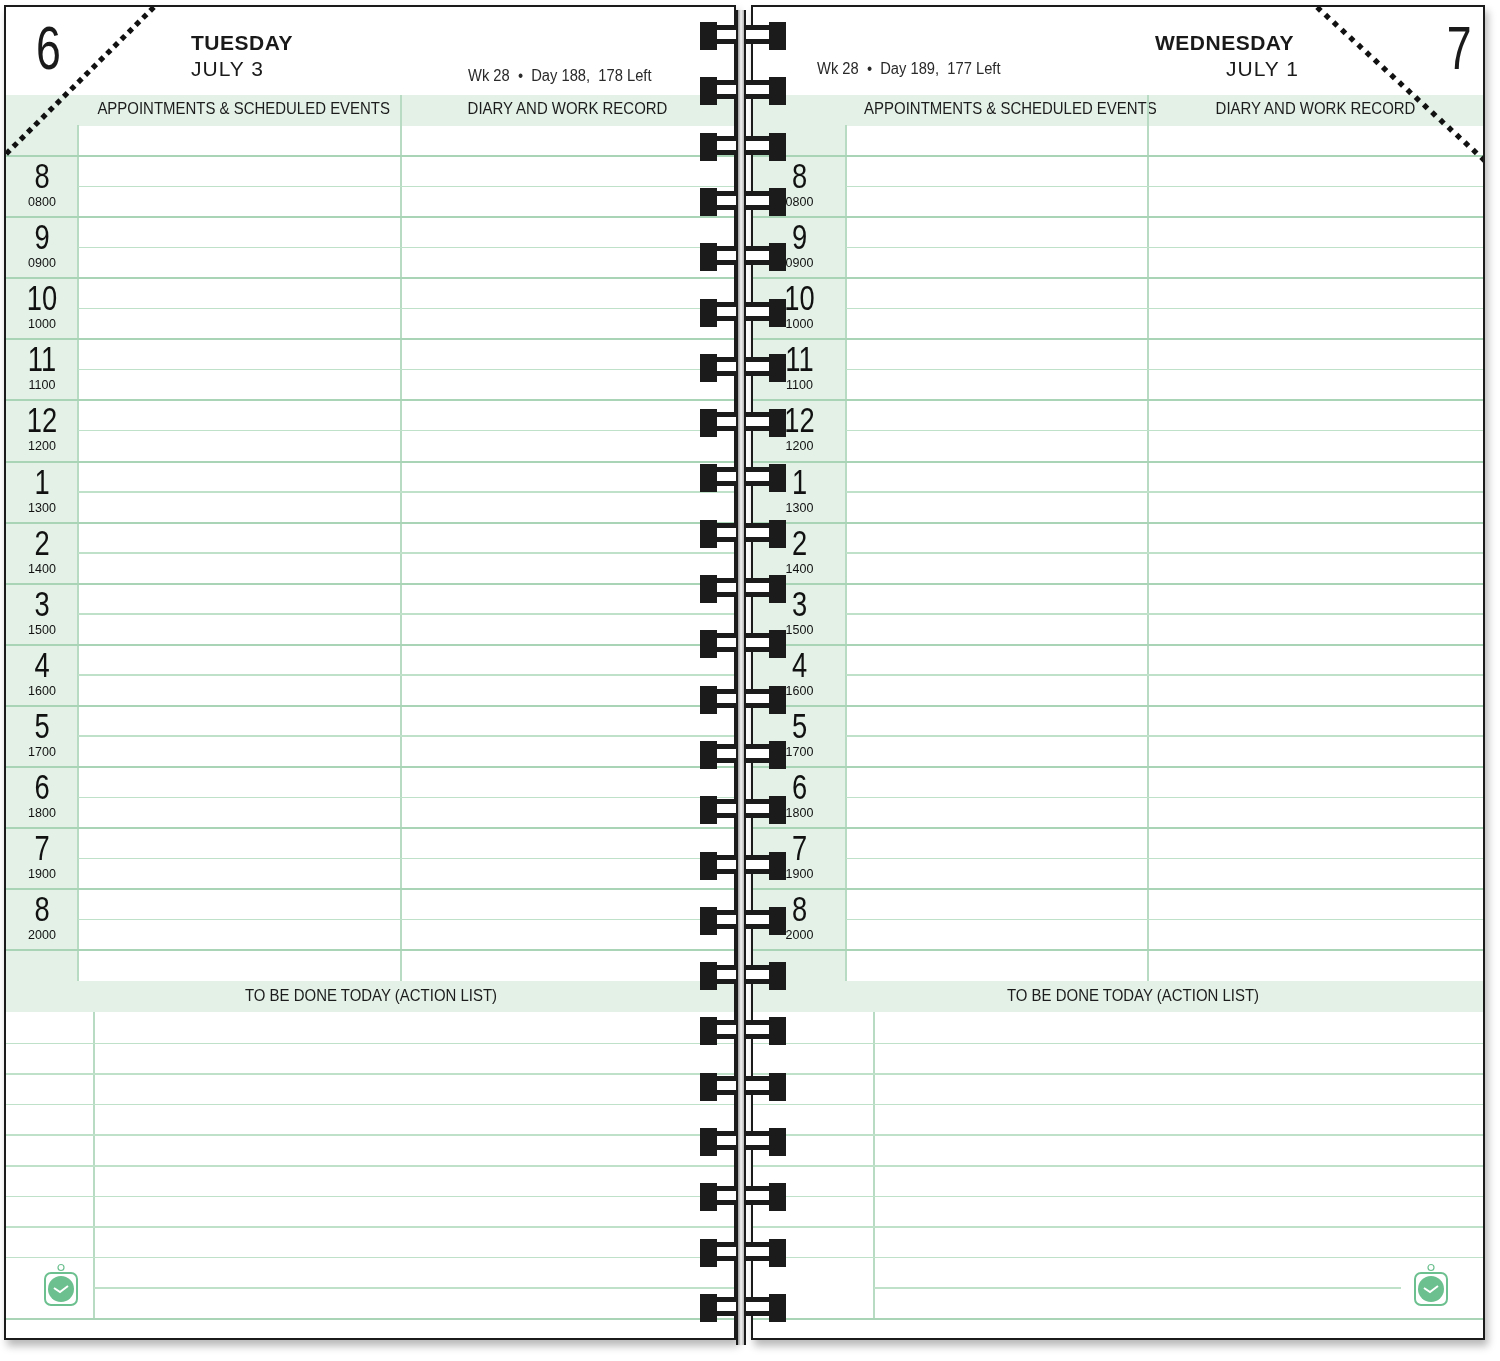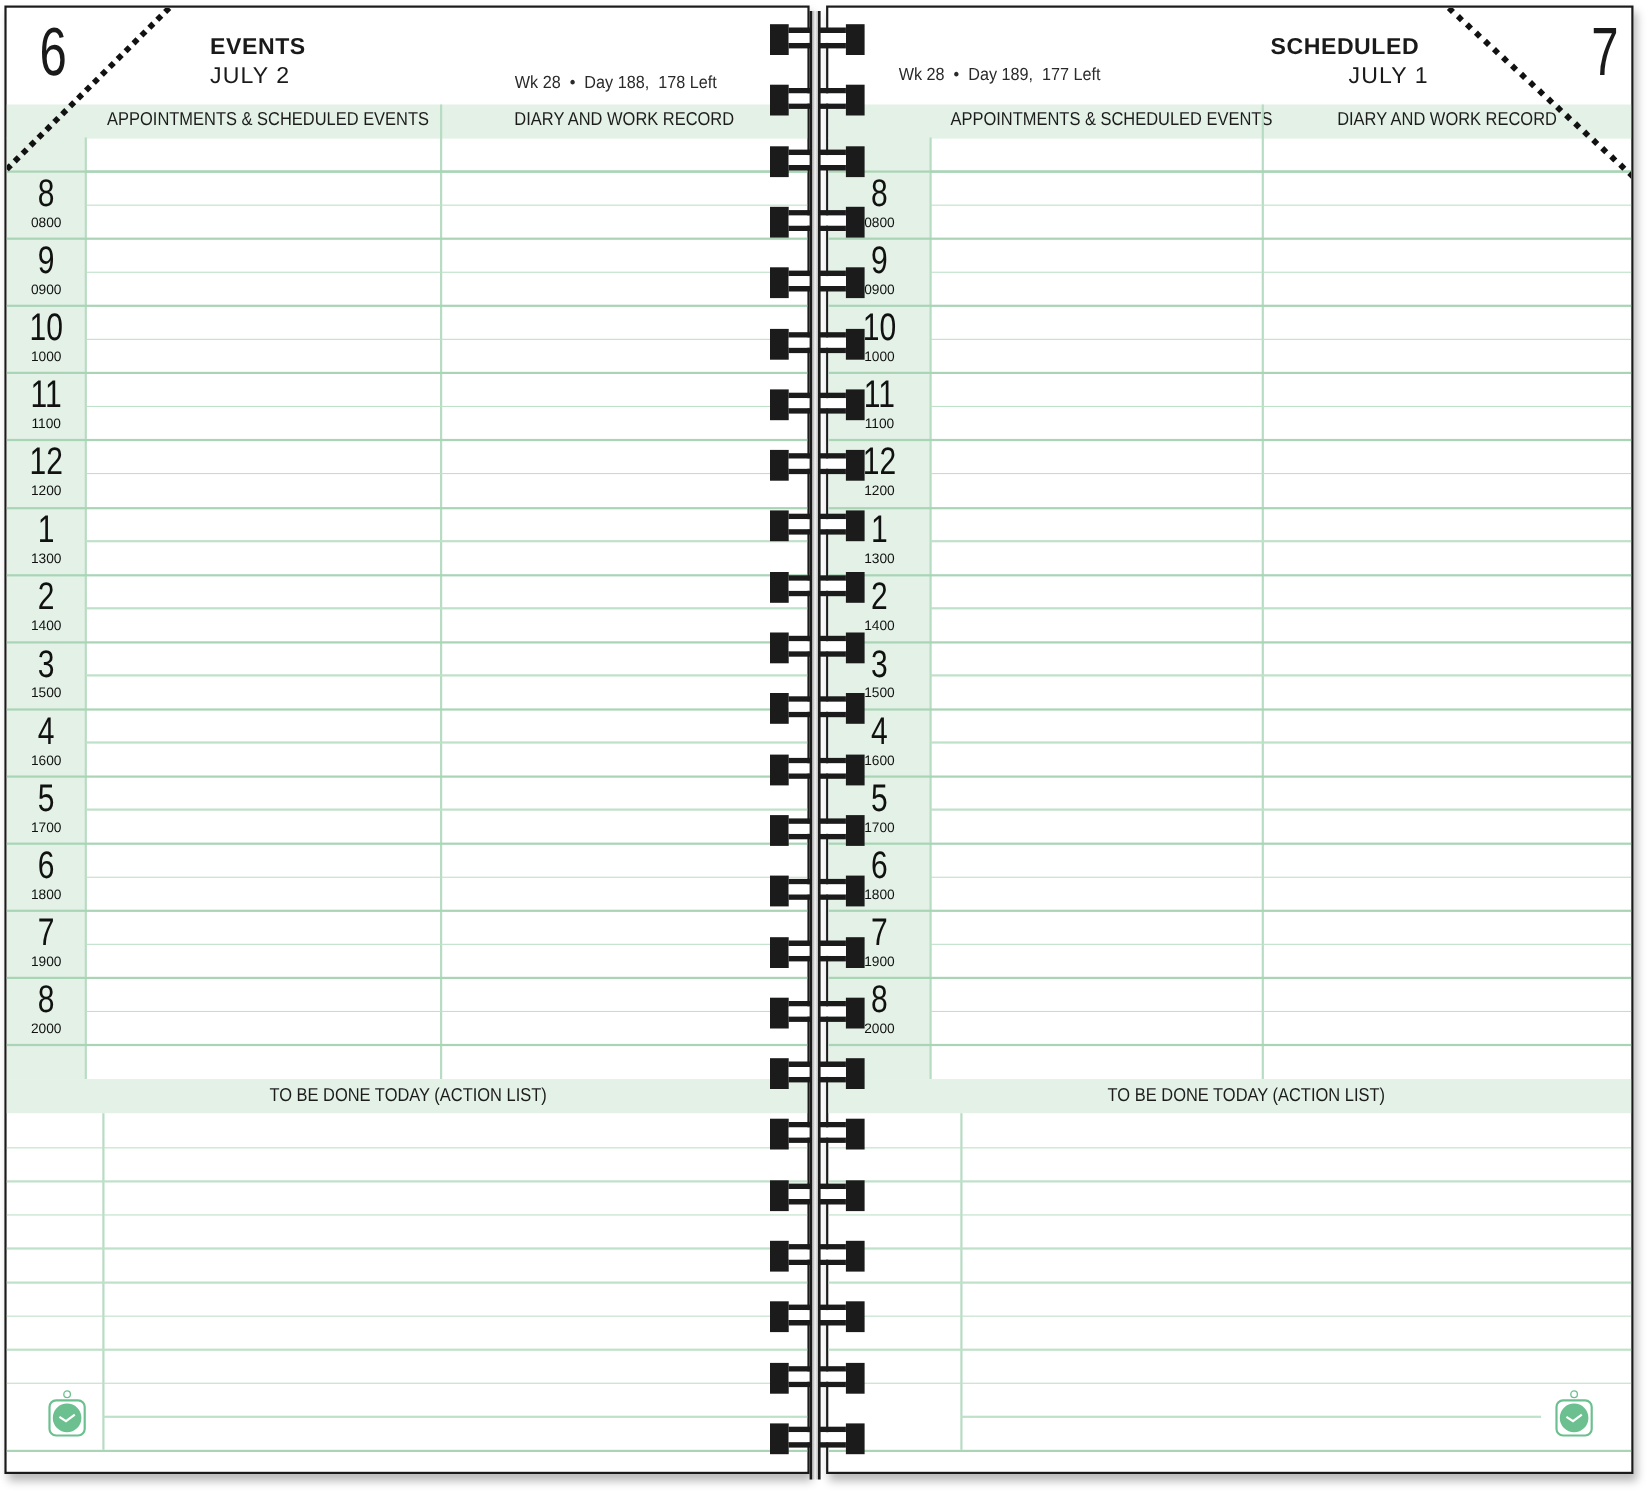--- a/index.html
+++ b/index.html
@@ -48,22 +48,22 @@
   .ring .bar2 { position: absolute; left: 17px; right: 17px; top: 17px; height: 5px; background: #1b1b1b; }
   .ring .hole { position: absolute; left: 17px; right: 17px; top: 8px; height: 9px; background: #fff; }
 
   .timer-icon { position: absolute; width: 36px; height: 44px; }
 </style>
 </head>
 <body>
 
 <div class="page" id="page-left">
   <div class="big-day">6</div>
-  <div class="weekday">EVENTS</div>
-  <div class="monthday">JULY  2</div>
+  <div class="weekday">TUESDAY</div>
+  <div class="monthday">JULY  3</div>
   <div class="weekinfo">Wk 28  •  Day 188,  178 Left</div>
   <div class="grid"></div>
 <div class="band" style="left: 0px; top: 88px; width: 728px; height: 31px;"></div>
     <div class="hour-col" style="left: 0px; top: 118px; width: 72px; height: 856px;"></div>
     <div class="col-header" style="left: 72px; width: 323px; top: 86px;">APPOINTMENTS &amp; SCHEDULED EVENTS</div>
     <div class="col-header" style="left: 395px; width: 333px; top: 86px;">DIARY AND WORK RECORD</div>
     <div class="vline" style="left: 71px; top: 118px; height: 856px;"></div>
     <div class="vline" style="left: 394px; top: 88px; height: 886px;"></div>
     <div class="hline" style="left: 72px; top: 148px; width: 656px;"></div>
     <div class="hline" style="left: 0px; top: 148px; width: 728px;"></div>
@@ -220,21 +220,21 @@
       <rect x="28.199999999999996" y="113.80000000000001" width="5.2" height="5.2" fill="#111" transform="rotate(45 30.799999999999997 116.4)"></rect>
       <rect x="20.999999999999993" y="120.95" width="5.2" height="5.2" fill="#111" transform="rotate(45 23.599999999999994 123.55)"></rect>
       <rect x="13.800000000000006" y="128.1" width="5.2" height="5.2" fill="#111" transform="rotate(45 16.400000000000006 130.7)"></rect>
       <rect x="6.599999999999989" y="135.25" width="5.2" height="5.2" fill="#111" transform="rotate(45 9.199999999999989 137.85)"></rect>
       <rect x="-0.6000000000000001" y="142.4" width="5.2" height="5.2" fill="#111" transform="rotate(45 2 145)"></rect>
     </svg>
   </div>
 
 <div class="page" id="page-right">
   <div class="big-day">7</div>
-  <div class="weekday">SCHEDULED</div>
+  <div class="weekday">WEDNESDAY</div>
   <div class="monthday">JULY  1</div>
   <div class="weekinfo">Wk 28  •  Day 189,  177 Left</div>
   <div class="grid"></div>
 <div class="band" style="left: 0px; top: 88px; width: 730px; height: 31px;"></div>
     <div class="hour-col" style="left: 0px; top: 118px; width: 93px; height: 856px;"></div>
     <div class="col-header" style="left: 93px; width: 302px; top: 86px;">APPOINTMENTS &amp; SCHEDULED EVENTS</div>
     <div class="col-header" style="left: 395px; width: 335px; top: 86px;">DIARY AND WORK RECORD</div>
     <div class="vline" style="left: 92px; top: 118px; height: 856px;"></div>
     <div class="vline" style="left: 394px; top: 88px; height: 886px;"></div>
     <div class="hline" style="left: 93px; top: 148px; width: 637px;"></div>

